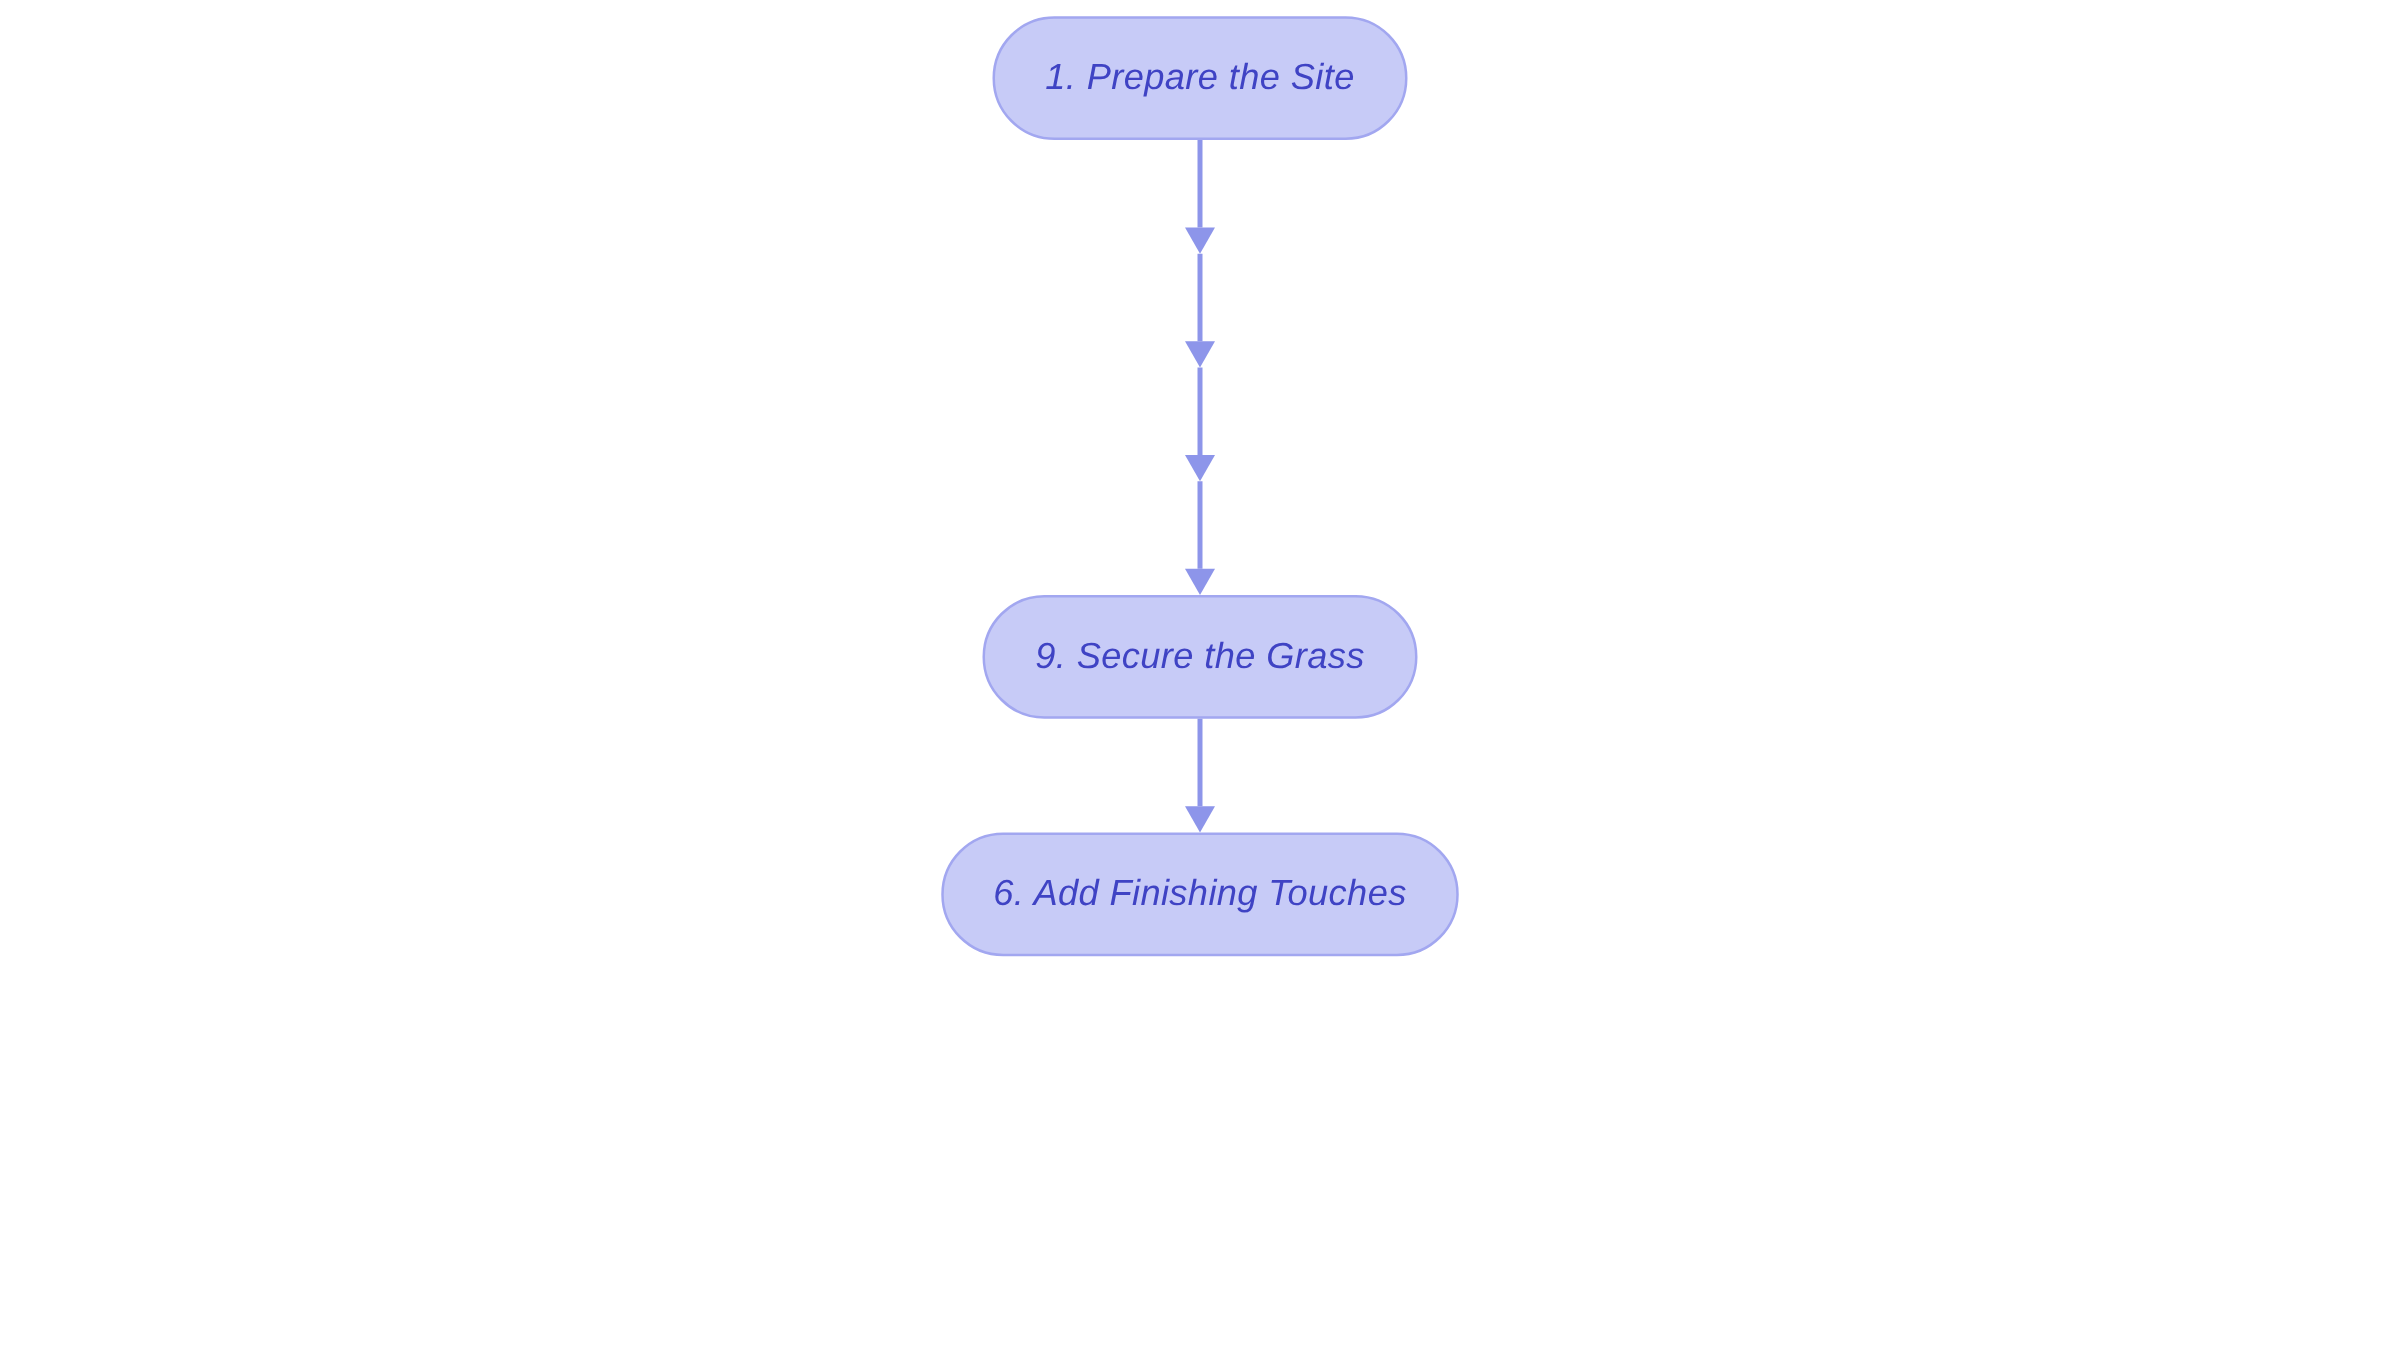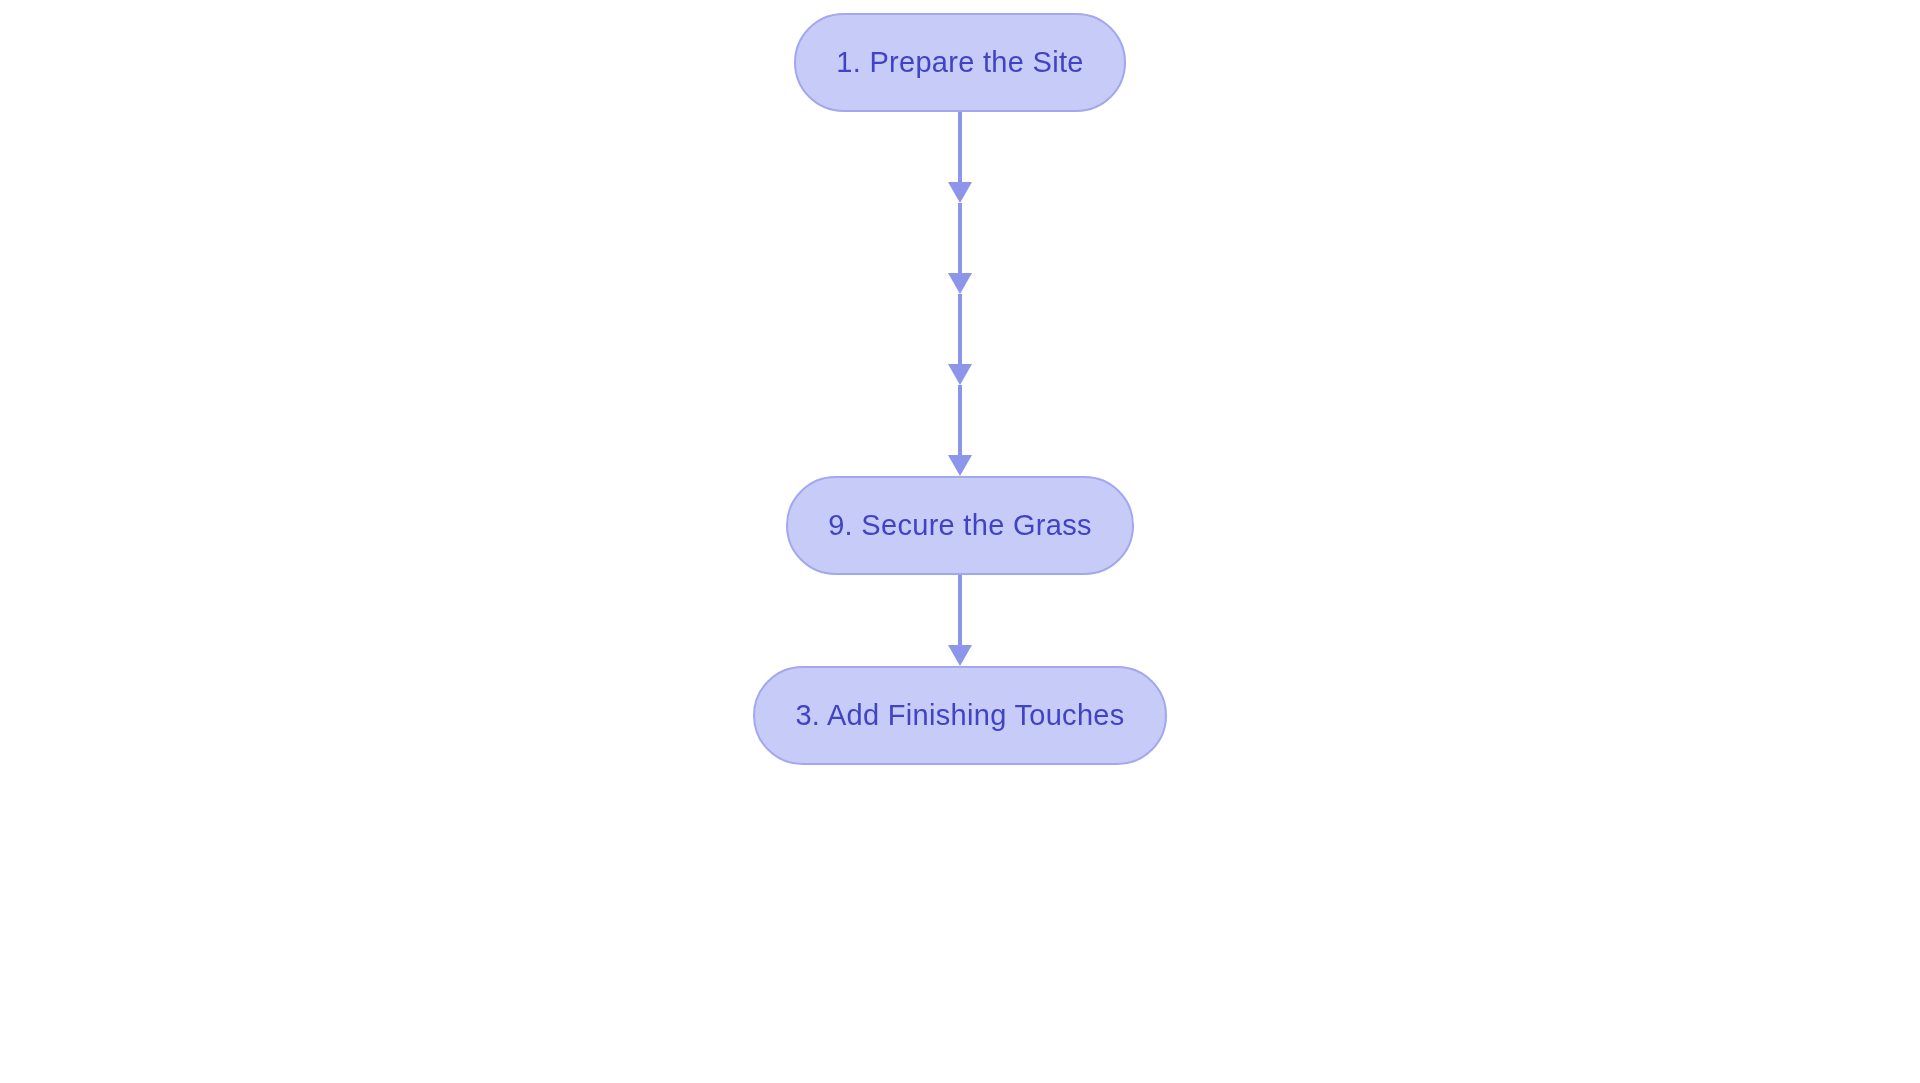--- a/index.html
+++ b/index.html
@@ -2,21 +2,21 @@
 <html style="--node-fill: #c7cbf7; --node-border: #a2a7f0; --node-text: #3f43c4; --arrow: #8d95ea; --background: #ffffff;"><head>
 <meta charset="utf-8">
 <style>
   :root {
     --node-fill: #c7cbf7;
     --node-border: #a2a7f0;
     --node-text: #3f43c4;
     --arrow: #8d95ea;
     --background: #ffffff;
   }
-  * { box-sizing: border-box; margin: 0; padding: 0; }
+  * { box-sizing: border-box; margin: 0; padding: 0; font-style: italic; }
   html, body {
     background: var(--background);
     font-family: "Liberation Sans", "DejaVu Sans", sans-serif;
   }
   .canvas {
     position: relative;
     width: 1920px;
     height: 1083px;
     background: var(--background);
     overflow: hidden;
@@ -102,17 +102,17 @@
     <div class="node">
       <span class="node-label">9. Secure the Grass</span>
     </div>
 
     <div class="arrow">
       <div class="arrow-shaft"></div>
       <div class="arrow-head"></div>
     </div>
 
     <div class="node">
-      <span class="node-label">3. Add Finishing Touches</span>
+      <span class="node-label">6. Add Finishing Touches</span>
     </div>
 
   </div>
 </div>
 
 </body></html>

